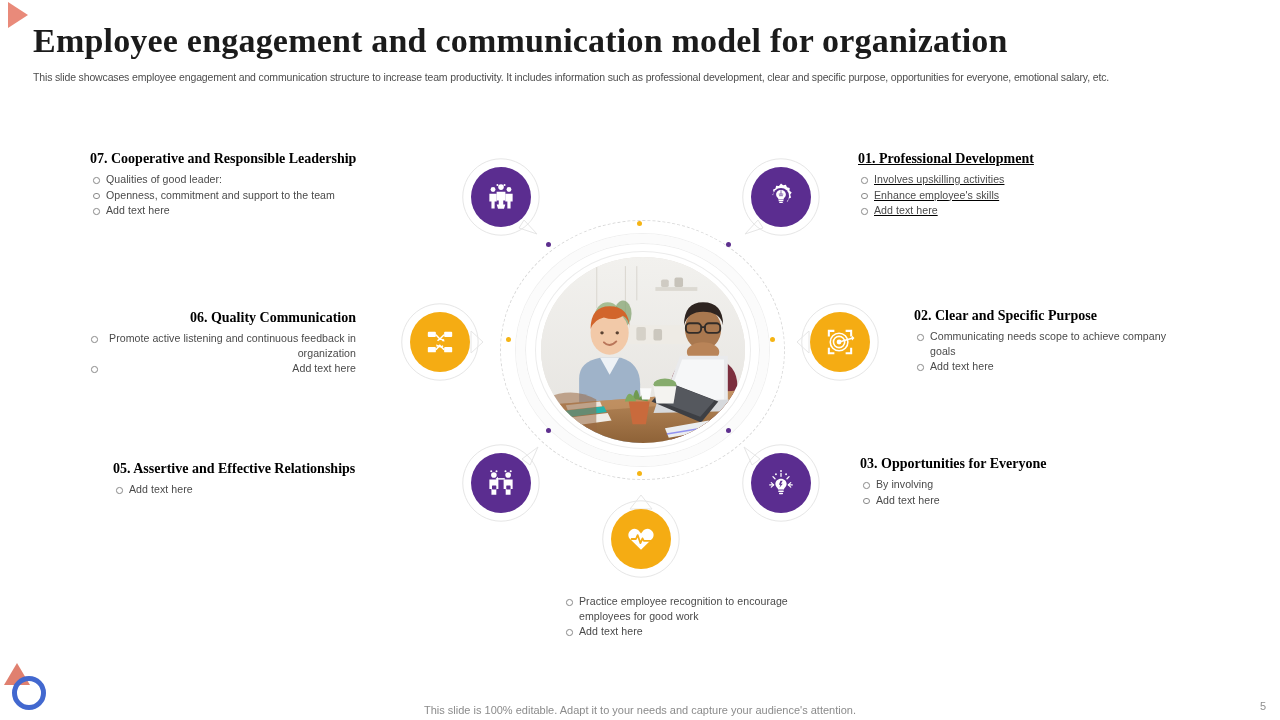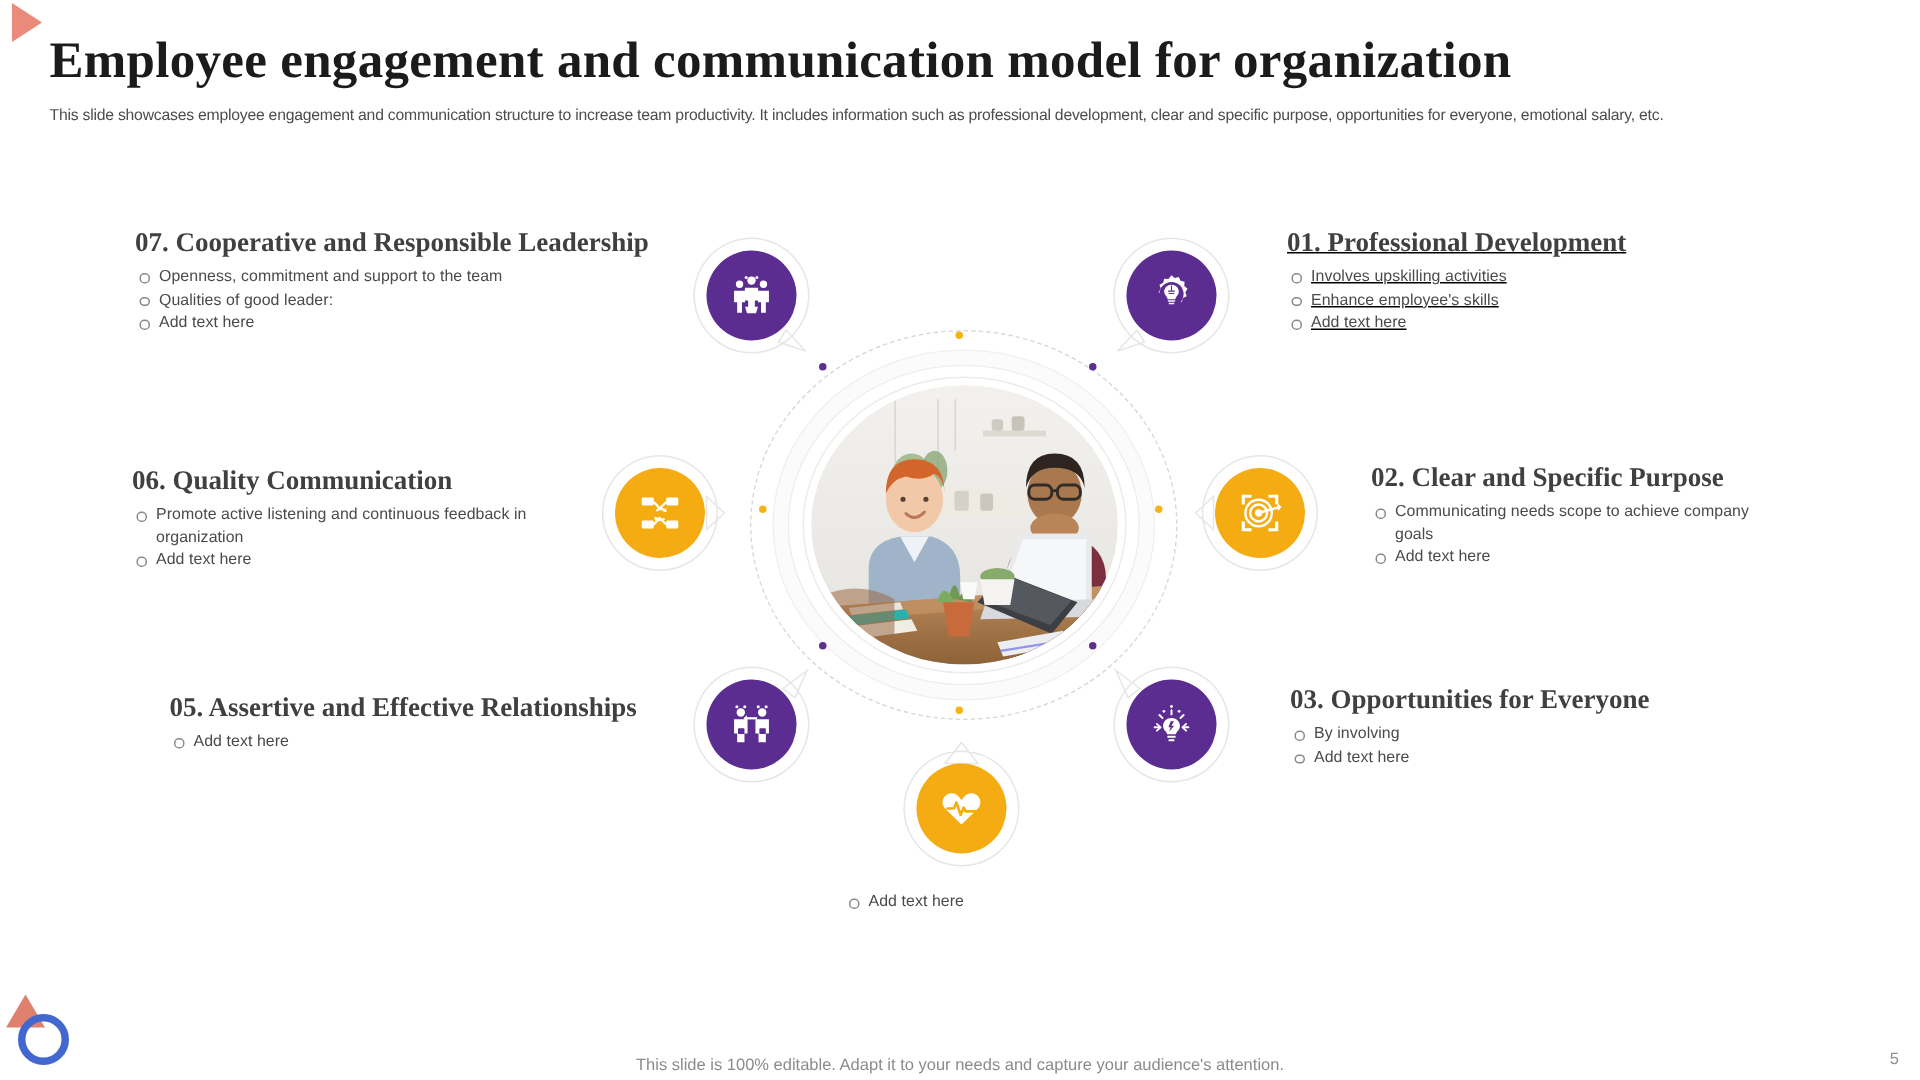--- a/index.html
+++ b/index.html
@@ -99,21 +99,21 @@
     display:flex; align-items:center; justify-content:center;
   }
   .disc.purple { background:#5b2d90; }
   .disc.yellow { background:#f5ac13; }
   .disc svg { width:30px; height:30px; fill:#ffffff; }
 
   
   .block { position:absolute; }
   .block h3 {
     font-family: "Liberation Serif", serif;
-    font-size: 18px; font-weight:700; color:#404040;
+    font-size: 14px; font-weight:700; color:#000000;
     margin-bottom:5px; white-space:nowrap;
   }
   .block ul { list-style:none; }
   .block li {
     position:relative;
     font-size:10.6px; line-height:14.5px; color:#4a4a4a;
     padding-left:16px; margin-bottom:1px;
     letter-spacing:.05px;
   }
   .block li::before {
@@ -353,36 +353,36 @@
       <svg viewBox="0 0 32 32" aria-hidden="true">
         <path d="M16 27.4 4.6 16.3C1.4 13.2 2 8.2 5.8 6c3-1.7 6.6-.7 8.5 1.9l1.7 2.3 1.7-2.3c1.9-2.6 5.5-3.6 8.5-1.9 3.8 2.2 4.4 7.2 1.2 10.3z"></path>
         <path d="M6 16h4.6l1.8-4.2 3 8.6 2.2-5 1.4 2.6H26" stroke="#f5ac13" stroke-width="1.9" fill="none" stroke-linejoin="round" stroke-linecap="round"></path>
       </svg>
     </div>
   </div>
 
   <div class="block" style="left:90px; top:151px; width:330px;">
     <h3>07. Cooperative  and Responsible Leadership</h3>
     <ul>
+      <li>Qualities of good leader:</li>
       <li>Openness,  commitment and support  to the team</li>
-      <li>Qualities of good leader:</li>
       <li> Add text here</li>
     </ul>
   </div>
 
   <div class="block" style="left:858px; top:151px; width:280px;text-decoration:underline;">
     <h3>01. Professional Development</h3>
     <ul>
       <li>Involves  upskilling activities</li>
       <li>Enhance  employee's skills</li>
       <li>Add text here</li>
     </ul>
   </div>
 
-  <div class="block" style="left:88px; top:310px; width:268px;">
+  <div class="block" style="left:88px; top:310px; width:268px;text-align:right;">
     <h3>06. Quality  Communication</h3>
     <ul>
       <li>Promote active listening and continuous feedback  in organization</li>
       <li>Add text here</li>
     </ul>
   </div>
 
   <div class="block" style="left:914px; top:308px; width:264px;">
     <h3>02. Clear and Specific Purpose</h3>
     <ul>
@@ -401,20 +401,21 @@
   <div class="block" style="left:860px; top:456px; width:260px;">
     <h3>03. Opportunities  for Everyone</h3>
     <ul>
       <li>By involving</li>
       <li>Add text here</li>
     </ul>
   </div>
 
   <div class="block" style="left:563px; top:594px; width:255px;">
     <ul>
+      <li>Practice employee recognition to encourage  employees for good work</li>
       <li>Add text here</li>
     </ul>
   </div>
 
   <div class="footer-note">This slide is 100% editable. Adapt it to your needs and capture your audience's attention.</div>
   <div class="page-num">5</div>
 
 </div>
 
 </body></html>

